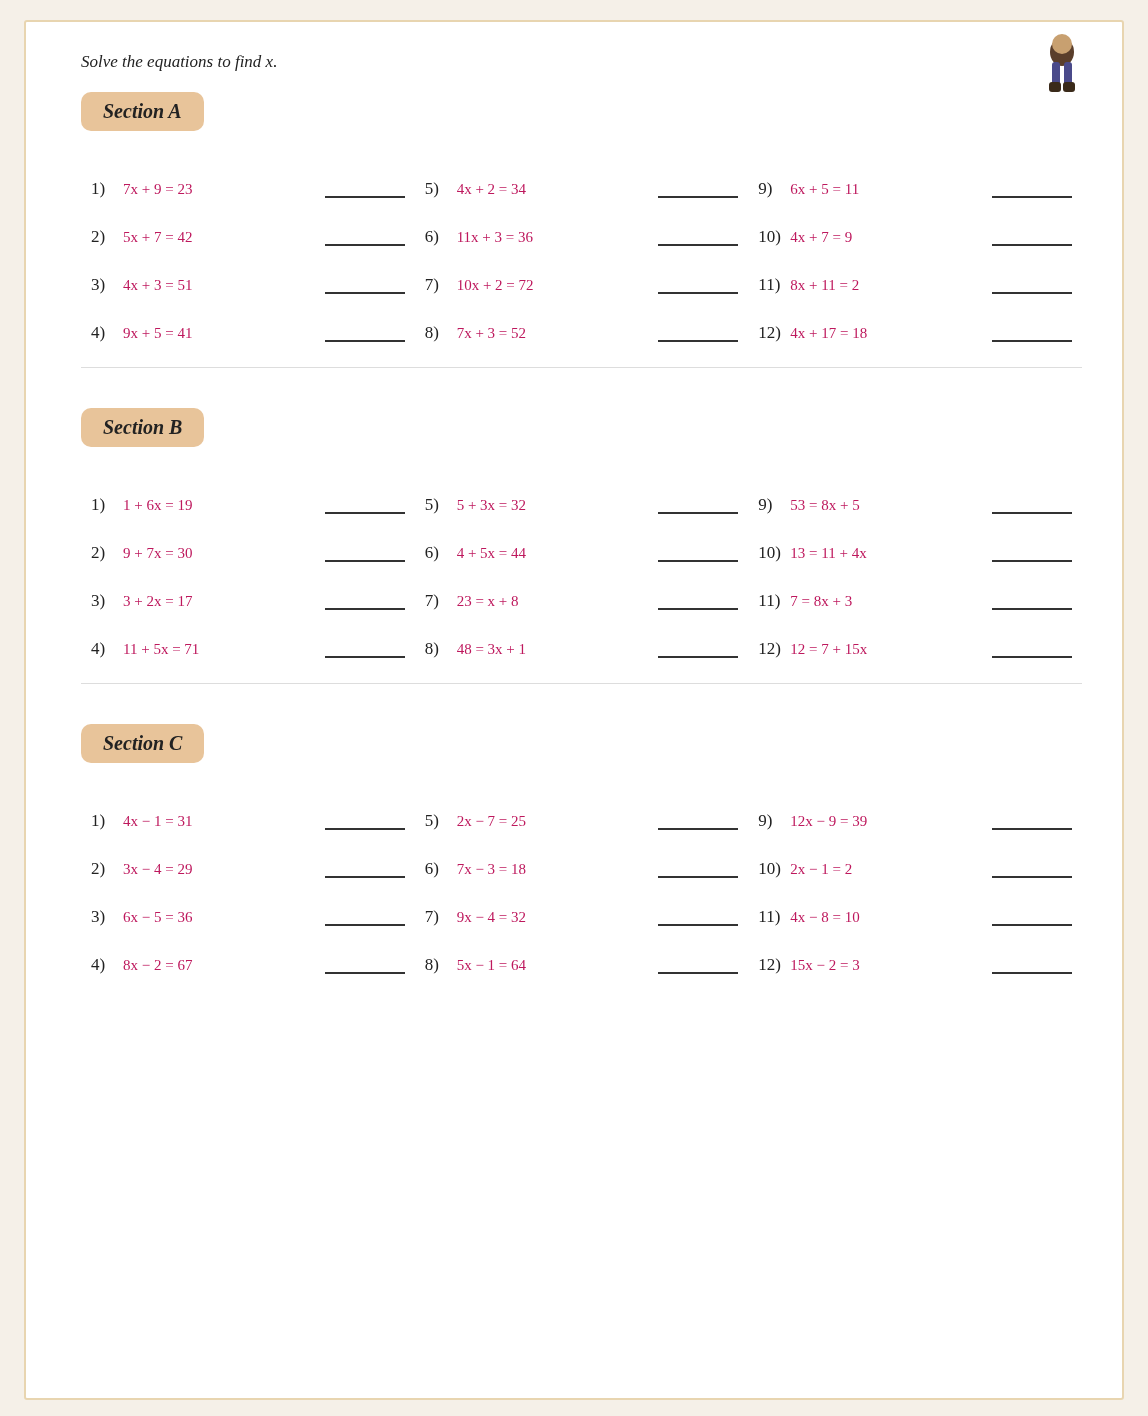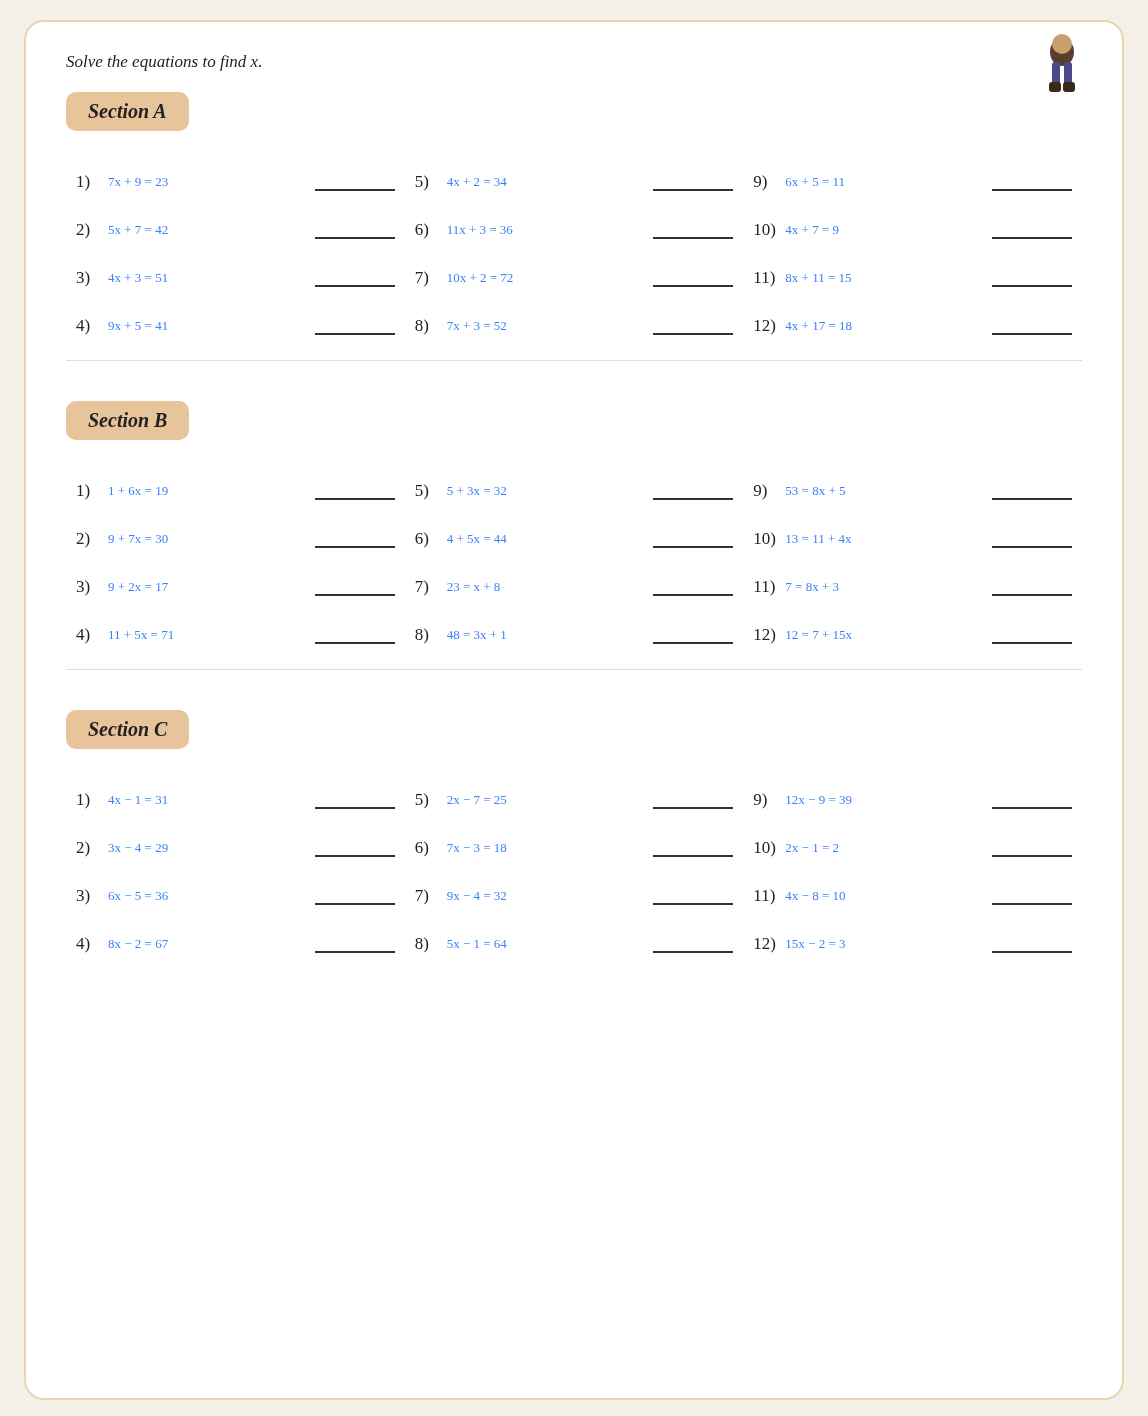--- a/index.html
+++ b/index.html
@@ -8,24 +8,24 @@
       font-family: Georgia, 'Times New Roman', serif;
       display: flex;
       justify-content: center;
       align-items: flex-start;
       min-height: 100vh;
       padding: 20px;
     }
     .worksheet {
       background: #fff;
       border: 2px solid #e8d5b0;
-      border-radius: 20px;
+      border-radius: 3px;
       width: 1100px;
       min-height: 1380px;
-      padding: 30px 40px 40px 40px;
+      padding: 30px 40px 40px 55px;
       position: relative;
     }
     .instructions {
       font-style: italic;
       font-size: 17px;
       margin-bottom: 20px;
       color: #222;
     }
     .character-img {
       position: absolute;
@@ -37,21 +37,21 @@
     
     .section-header {
       display: inline-block;
       background: #e8c49a;
       border-radius: 10px;
       padding: 8px 22px;
       font-size: 20px;
       font-weight: bold;
       font-style: italic;
       color: #222;
-      margin-bottom: 27px;
+      margin-bottom: 34px;
     }
     .section {
       margin-bottom: 40px;
     }
     .problems-grid {
       display: grid;
       grid-template-columns: 1fr 1fr 1fr;
       gap: 0 20px;
       padding: 0 10px;
     }
@@ -63,22 +63,22 @@
       font-size: 17px;
       color: #222;
     }
     .problem-num {
       min-width: 32px;
       font-weight: normal;
       color: #222;
     }
     .equation {
       flex: 1;
-      font-size: 13px;
-      color: #3b82f6;
+      font-size: 15px;
+      color: #be185d;
     }
     .answer-line {
       width: 80px;
       border-bottom: 2px solid #333;
       margin-left: 12px;
       height: 18px;
       display: inline-block;
       flex-shrink: 0;
     }
     .divider {
@@ -158,21 +158,21 @@
               <span class="equation">6x + 5 = 11</span>
               <span class="answer-line"></span>
             </div>
             <div class="problem-row">
               <span class="problem-num">10)</span>
               <span class="equation">4x + 7 = 9</span>
               <span class="answer-line"></span>
             </div>
             <div class="problem-row">
               <span class="problem-num">11)</span>
-              <span class="equation">8x + 11 = 15</span>
+              <span class="equation">8x + 11 = 2</span>
               <span class="answer-line"></span>
             </div>
             <div class="problem-row">
               <span class="problem-num">12)</span>
               <span class="equation">4x + 17 = 18</span>
               <span class="answer-line"></span>
             </div>
           </div>
         </div><hr class="divider"></div>
       <div class="section"><div class="section-header">Section B</div><div class="problems-grid">
@@ -182,21 +182,21 @@
               <span class="equation">1 + 6x = 19</span>
               <span class="answer-line"></span>
             </div>
             <div class="problem-row">
               <span class="problem-num">2)</span>
               <span class="equation">9 + 7x = 30</span>
               <span class="answer-line"></span>
             </div>
             <div class="problem-row">
               <span class="problem-num">3)</span>
-              <span class="equation">9 + 2x = 17</span>
+              <span class="equation">3 + 2x = 17</span>
               <span class="answer-line"></span>
             </div>
             <div class="problem-row">
               <span class="problem-num">4)</span>
               <span class="equation">11 + 5x = 71</span>
               <span class="answer-line"></span>
             </div>
           </div>
           <div>
             <div class="problem-row">

